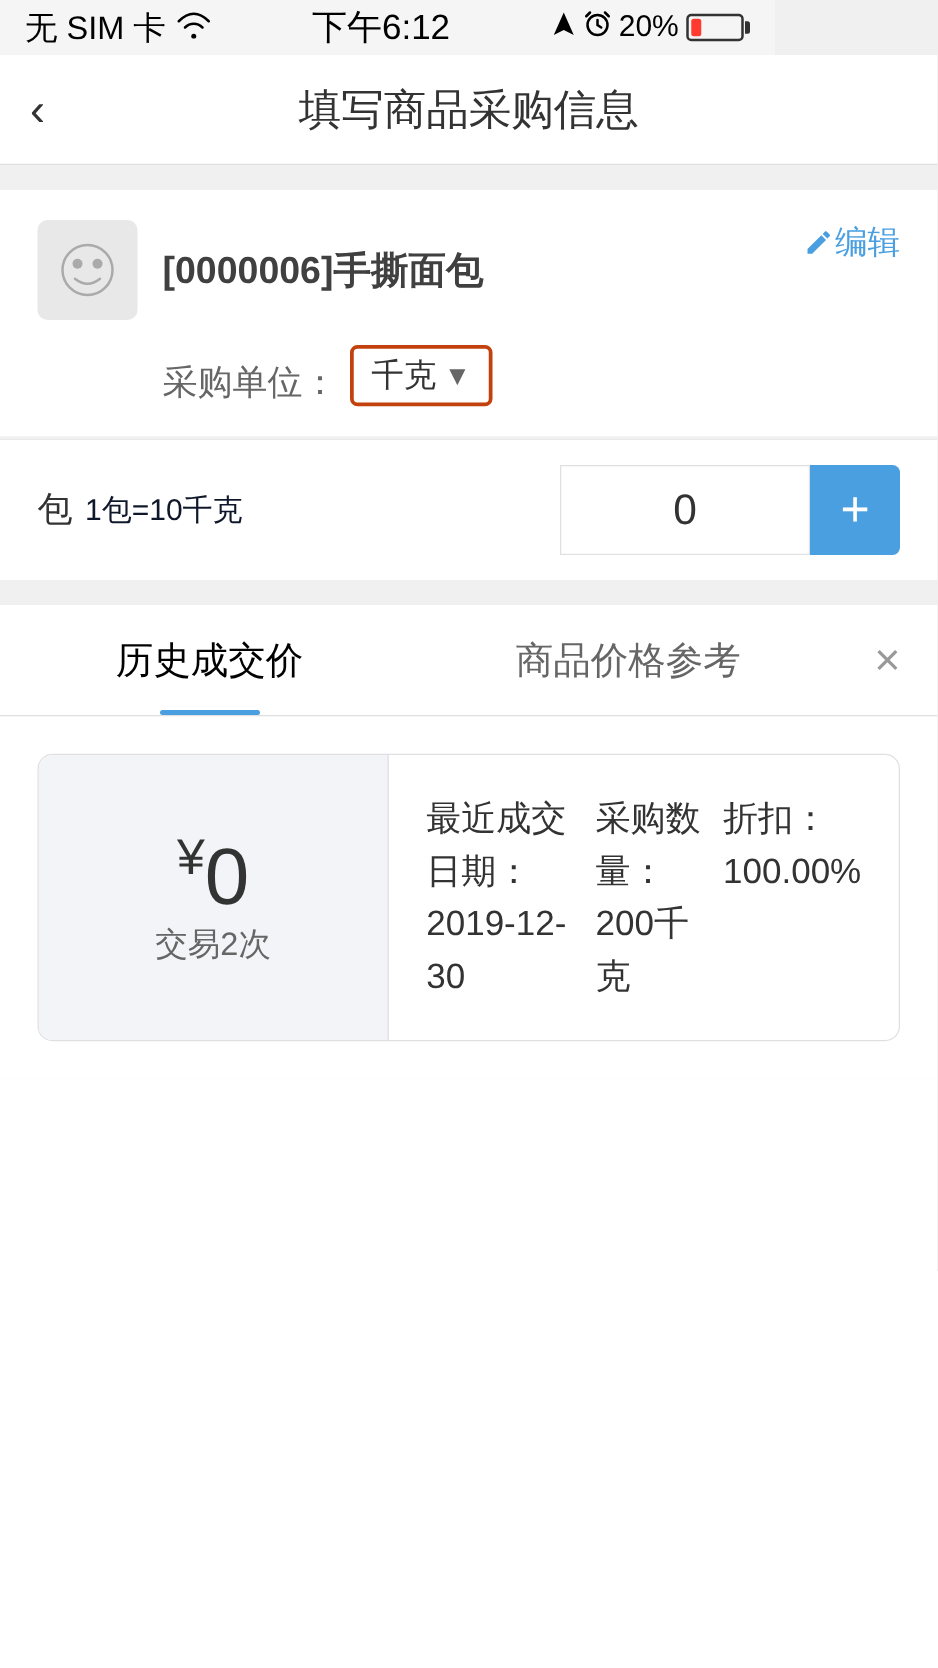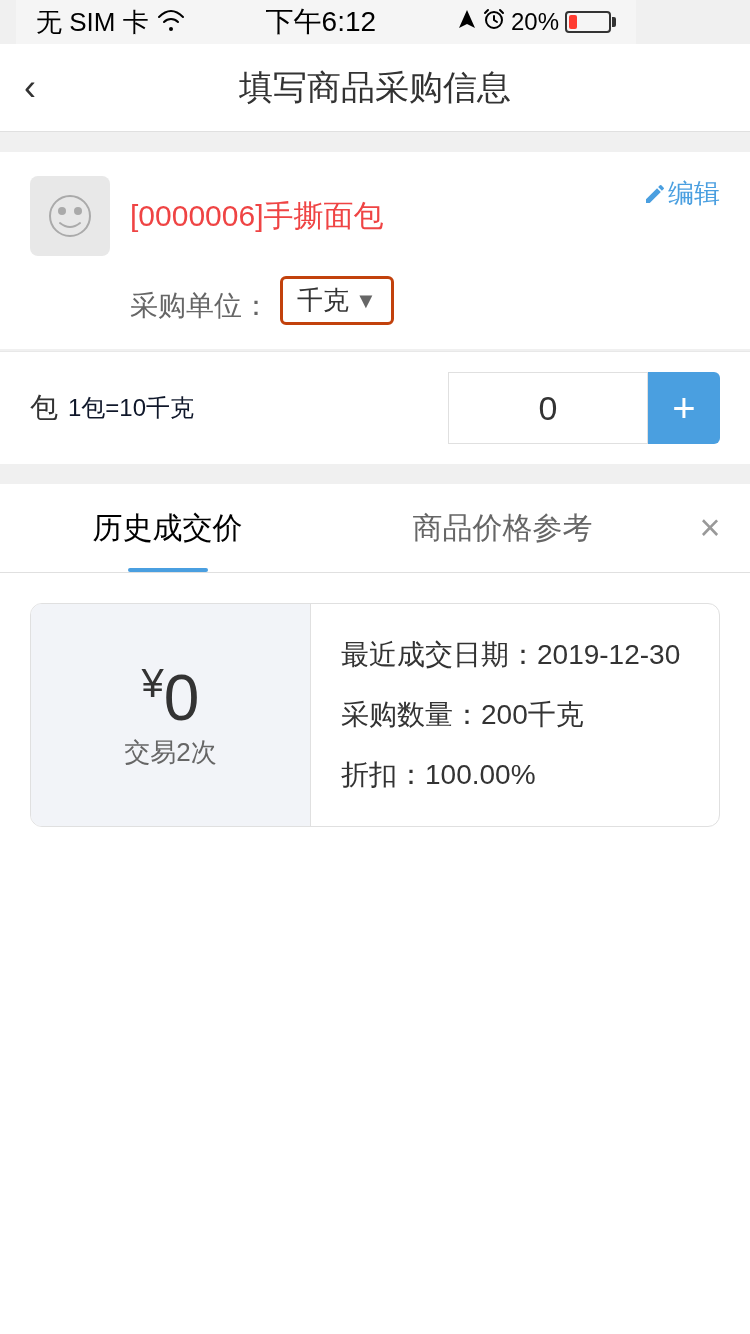--- a/index.html
+++ b/index.html
@@ -17,21 +17,20 @@
       width: 620px;
       height: 44px;
       background: #f5f5f5;
       display: flex;
       align-items: center;
       justify-content: space-between;
       padding: 0 20px;
       font-size: 26px;
       font-weight: 500;
       color: #000;
-      margin-left: 16px;
     }
     .status-left {
       display: flex;
       align-items: center;
       gap: 8px;
     }
     .status-center {
       font-size: 28px;
       font-weight: 500;
     }
@@ -119,22 +118,22 @@
       border-radius: 8px;
       display: flex;
       align-items: center;
       justify-content: center;
       color: #999;
       font-size: 32px;
       flex-shrink: 0;
     }
     .product-name {
       font-size: 30px;
-      color: #ef4444;
-      font-weight: 400;
+      color: #404040;
+      font-weight: 700;
     }
     .edit-link {
       color: #4a9fe0;
       font-size: 26px;
       display: flex;
       align-items: center;
       gap: 1px;
       white-space: nowrap;
     }
     .product-unit-row {
@@ -319,21 +318,20 @@
     }
     .history-count {
       font-size: 26px;
       color: #666;
       margin-top: 0;
     }
     .history-right {
       flex: 1;
       padding: 30px 30px;
       display: flex;
-      flex-direction: column;
       gap: 18px;
       justify-content: center;
     }
     .history-detail-row {
       font-size: 28px;
       color: #333;
       line-height: 1.5;
     }
 
     

